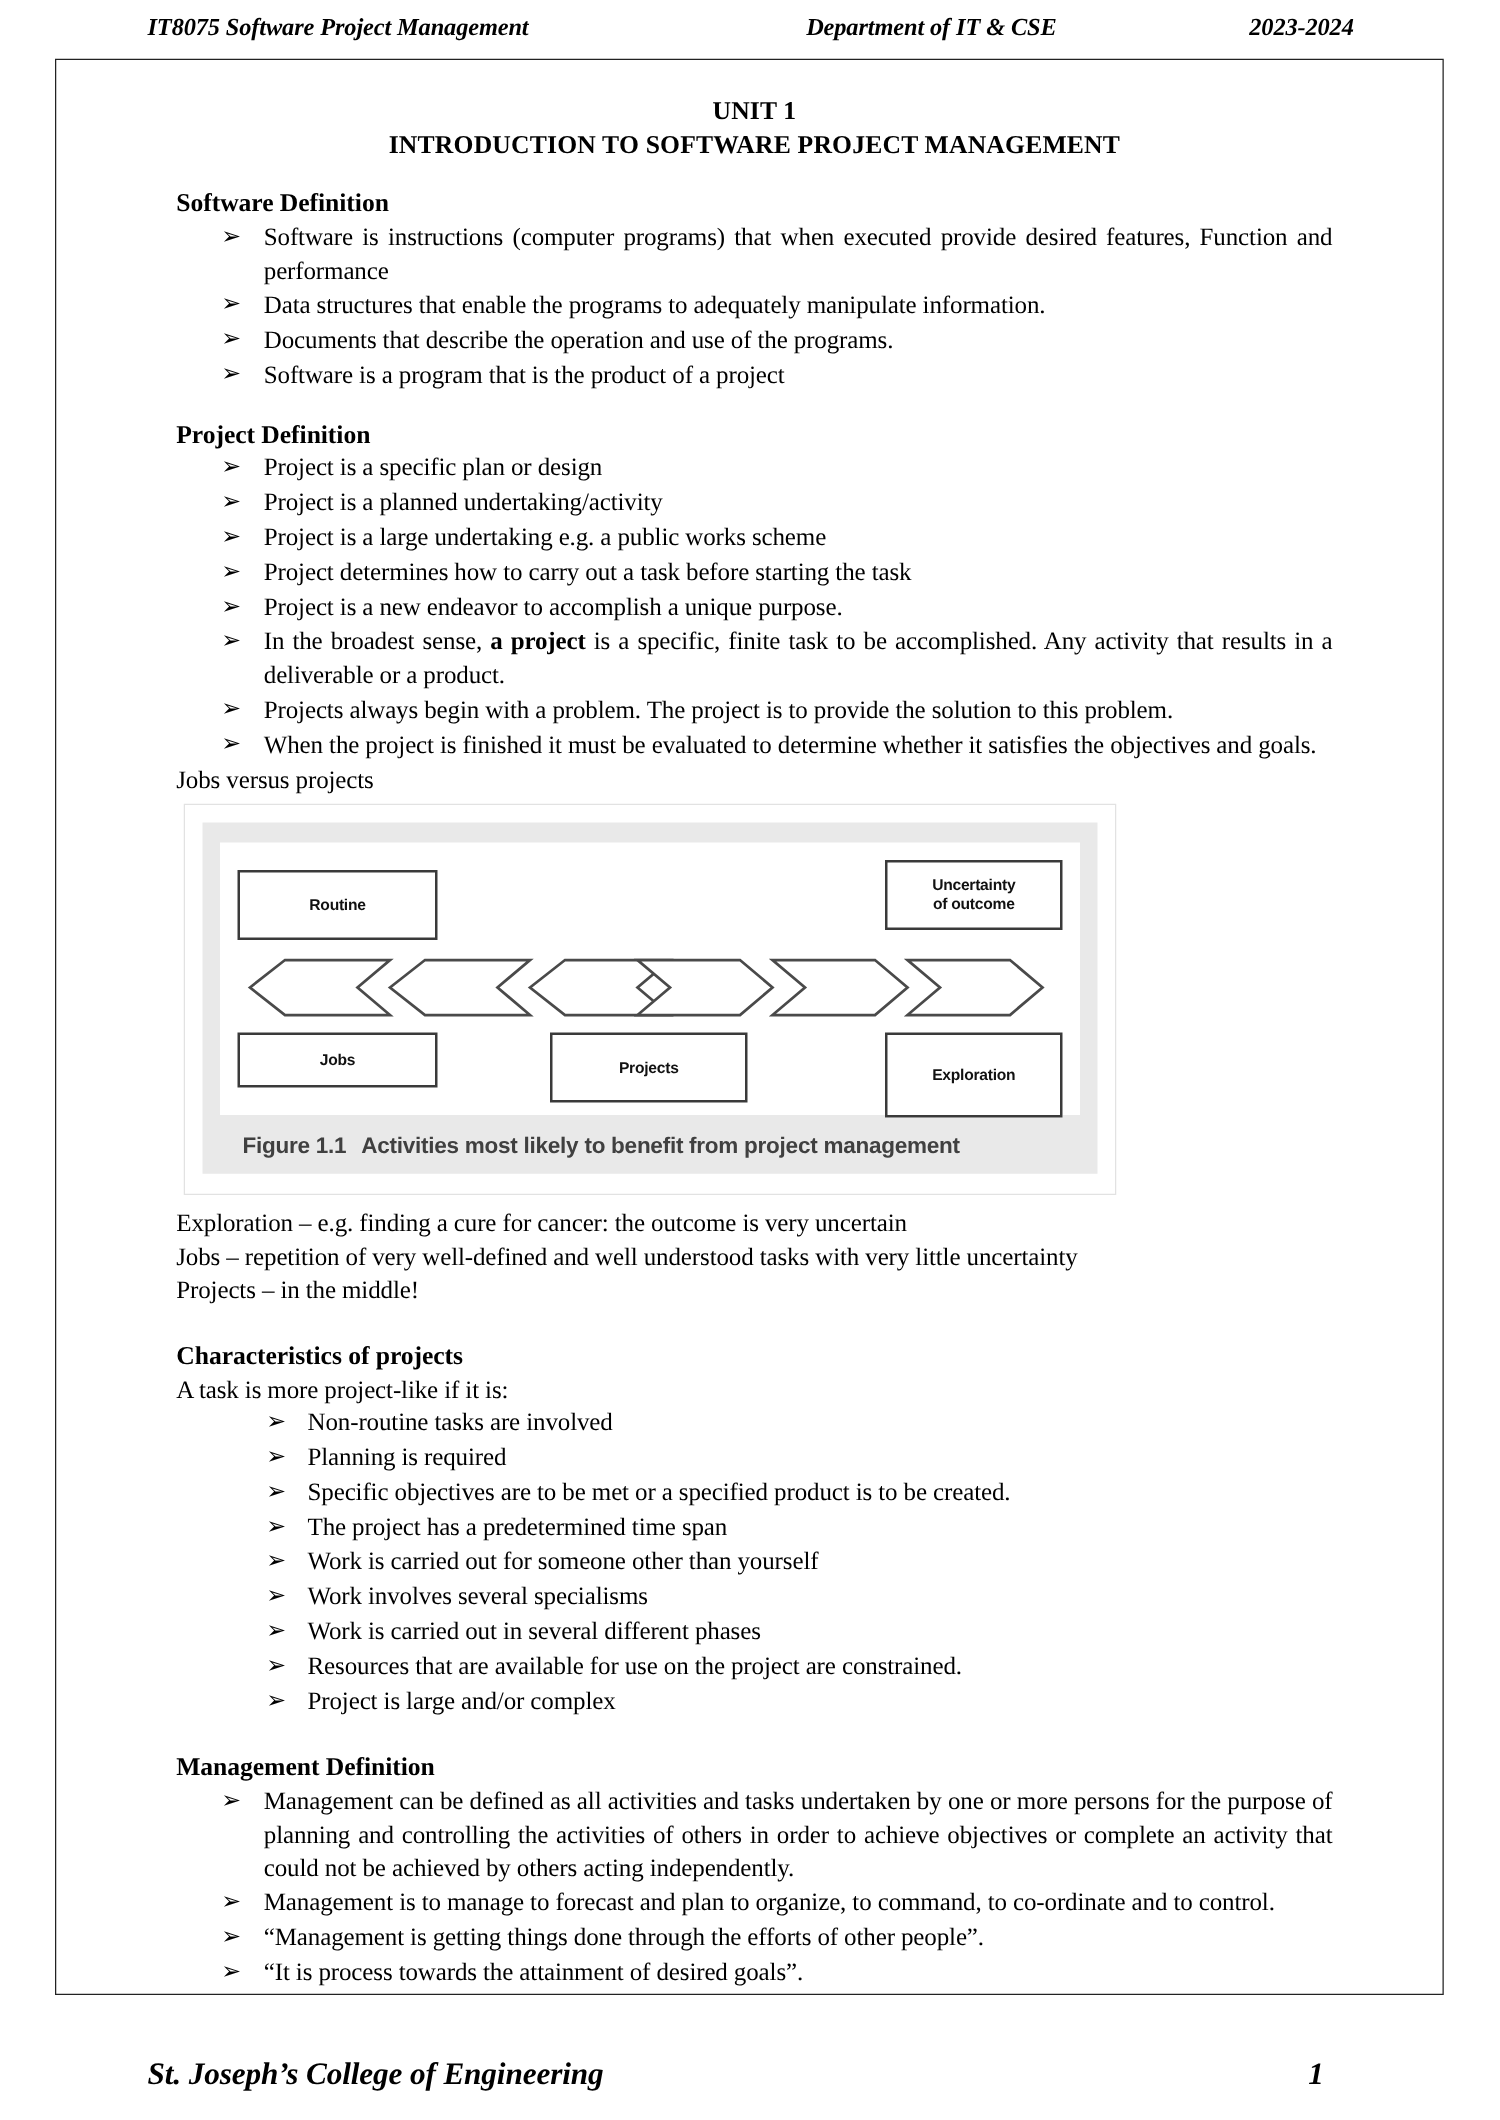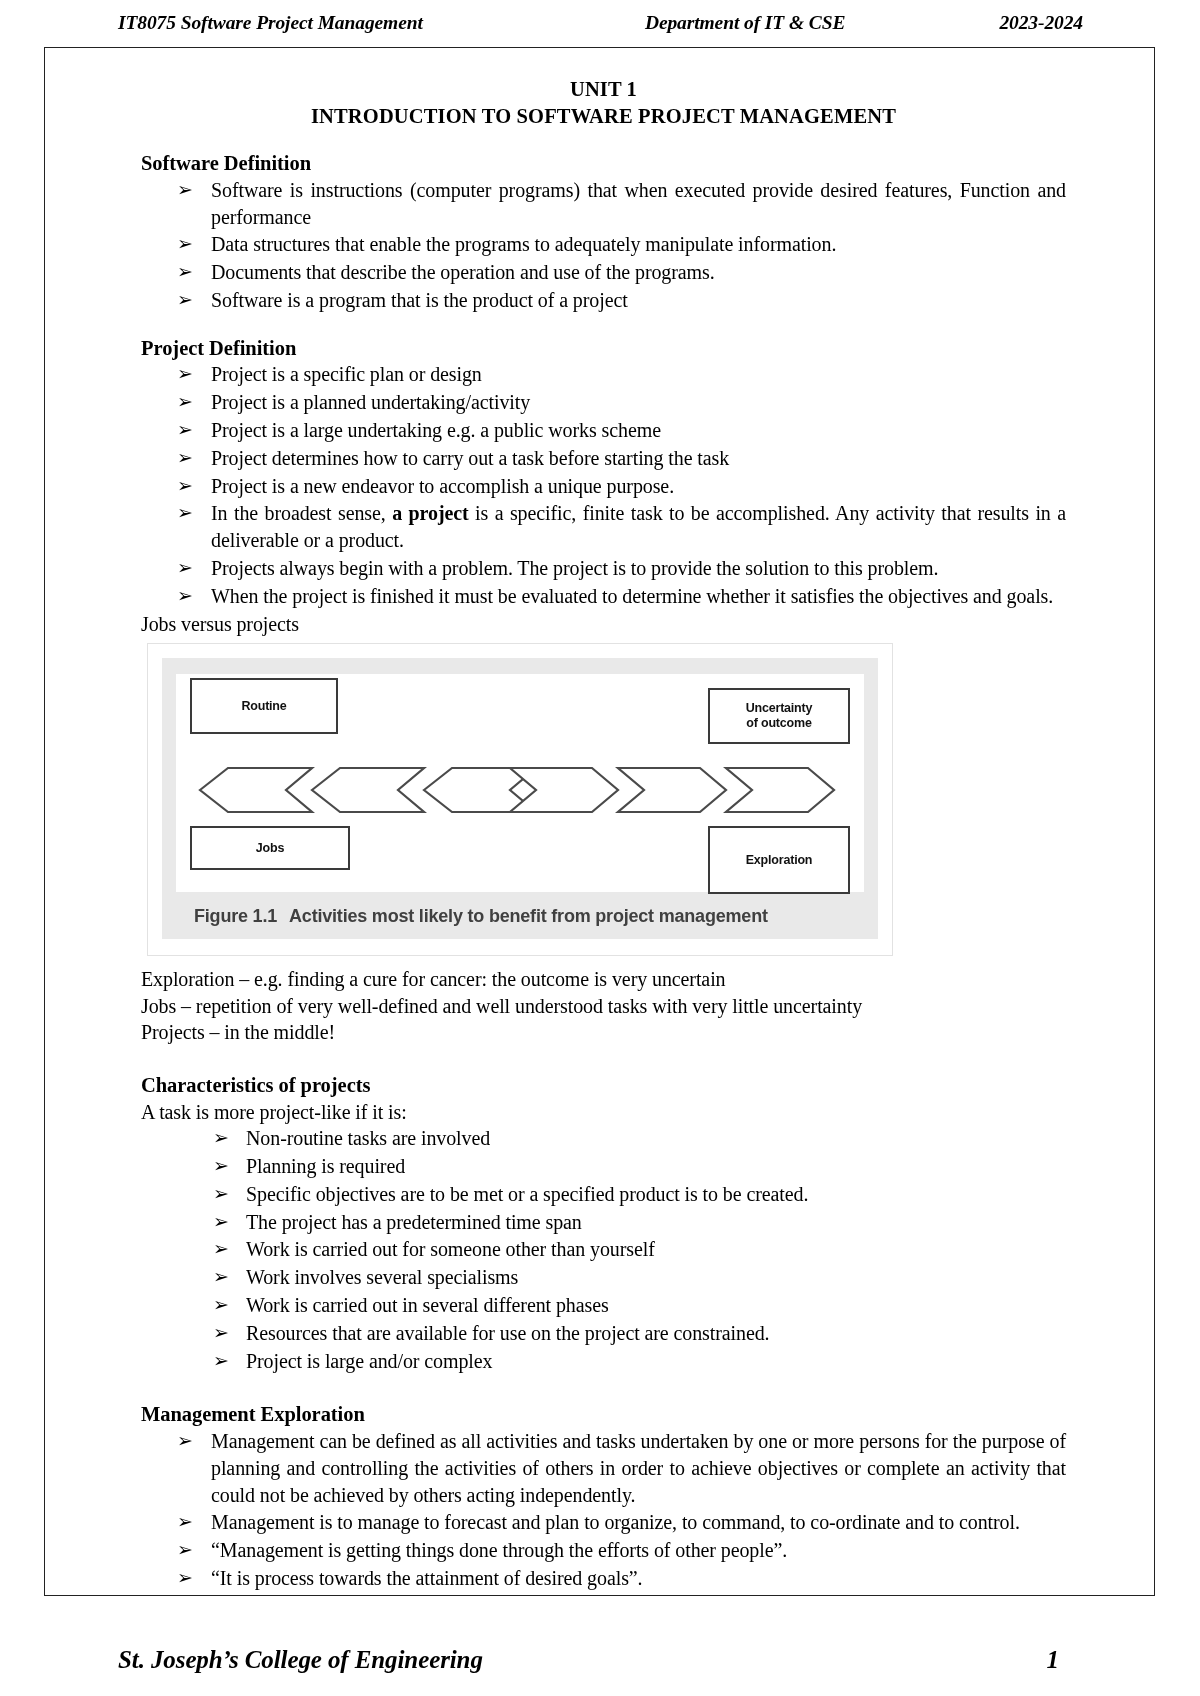--- a/index.html
+++ b/index.html
@@ -287,21 +287,21 @@
           <span class="btext">When the project is finished it must be evaluated to determine whether it satisfies the objectives and goals.</span>
         </li>
       </ul>
 
       <p class="body-line">Jobs versus projects</p>
 
       <div class="figure-wrap">
         <div class="figure-inner">
           <div class="figure-canvas">
 
-            <div class="fig-box" style="left:14px; top:4px; width:148px; height:56px;">
+            <div class="fig-box" style="left:14px; top:22px; width:160px; height:56px;">
               <span>Routine</span>
             </div>
 
             <div class="fig-box" style="right:14px; top:14px; width:142px; height:56px;margin-left:48px;">
               <span style="white-space:pre-line;">Uncertainty
 of outcome</span>
             </div>
 
             <div class="chevrons">
               <svg width="652" height="52" viewBox="0 0 652 52" xmlns="http://www.w3.org/2000/svg">
@@ -313,20 +313,23 @@
 
                   <polygon points="316,4 398,4 424,26 398,48 316,48 342,26"></polygon>
                   <polygon points="424,4 506,4 532,26 506,48 424,48 450,26"></polygon>
                   <polygon points="532,4 614,4 640,26 614,48 532,48 558,26"></polygon>
                 </g>
               </svg>
             </div>
 
             <div class="fig-box" style="left:14px; top:152px; width:160px; height:44px;">
               <span>Jobs</span>
+            </div>
+            <div class="fig-box" style="left:264px; top:152px; width:158px; height:56px;">
+              <span>Projects</span>
             </div>
             <div class="fig-box" style="right:14px; top:152px; width:142px; height:68px;">
               <span>Exploration</span>
             </div>
 
           </div>
           <div class="fig-caption">
             <span class="cap-label">Figure 1.1</span><span class="cap-text">Activities most likely to benefit from project management</span>
           </div>
         </div>
@@ -376,21 +379,21 @@
           <span class="btext">Resources that are available for use on the project are constrained.</span>
         </li>
         <li>
           <span class="marker">➢</span>
           <span class="btext">Project is large and/or complex</span>
         </li>
       </ul>
 
       <div class="sp-26"></div>
 
-      <h2 class="section-heading">Management Exploration</h2>
+      <h2 class="section-heading">Management Definition</h2>
       <ul class="bullets indent-c justify">
         <li>
           <span class="marker">➢</span>
           <span class="btext">Management can be defined as all activities and tasks undertaken by one or more persons for the purpose of planning and controlling the activities of others in order to achieve objectives or complete an activity that could not be achieved by others acting independently.</span>
         </li>
         <li>
           <span class="marker">➢</span>
           <span class="btext"> Management is to manage to forecast and plan to organize, to command, to co-ordinate and to control.</span>
         </li>
         <li>

